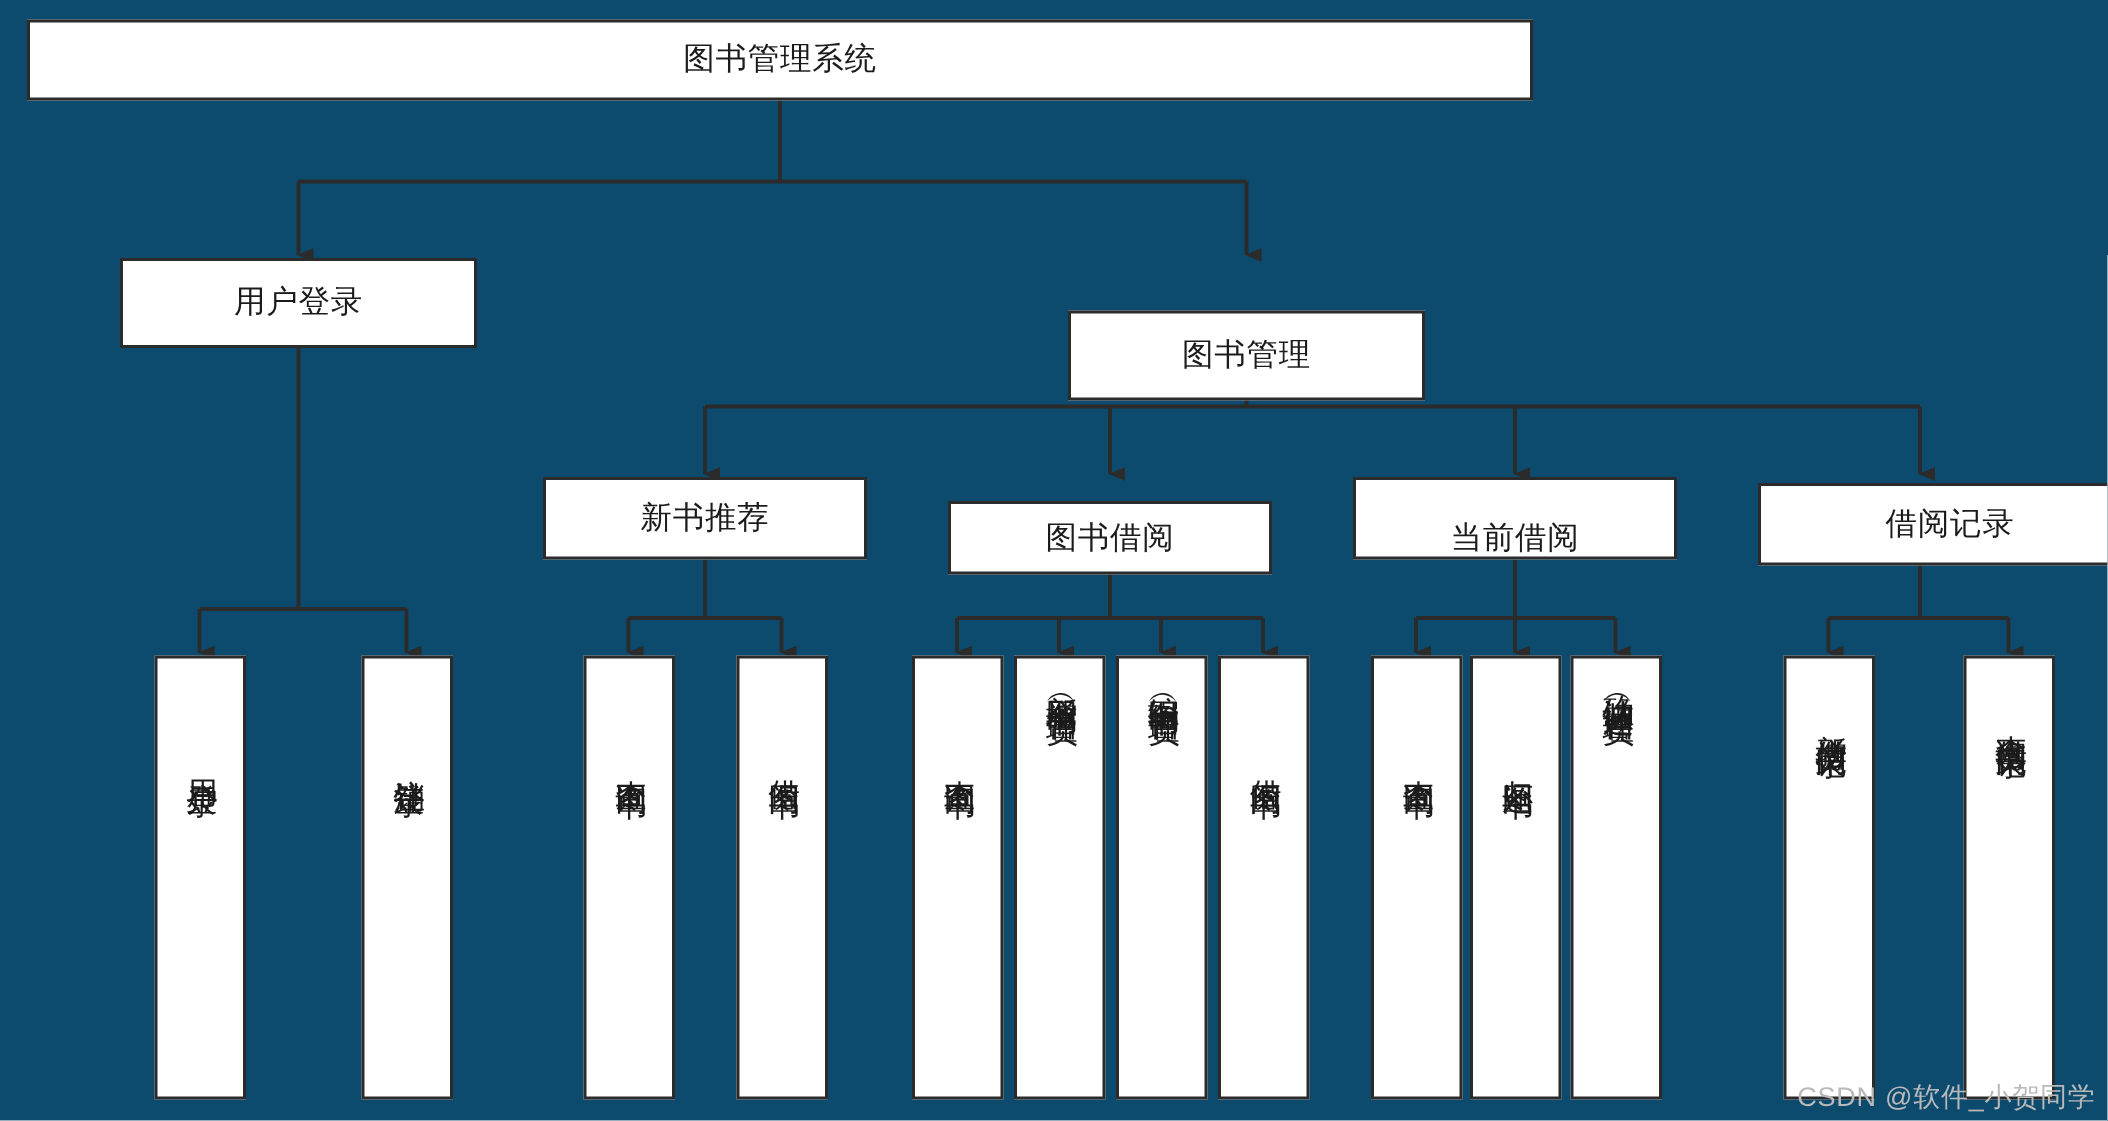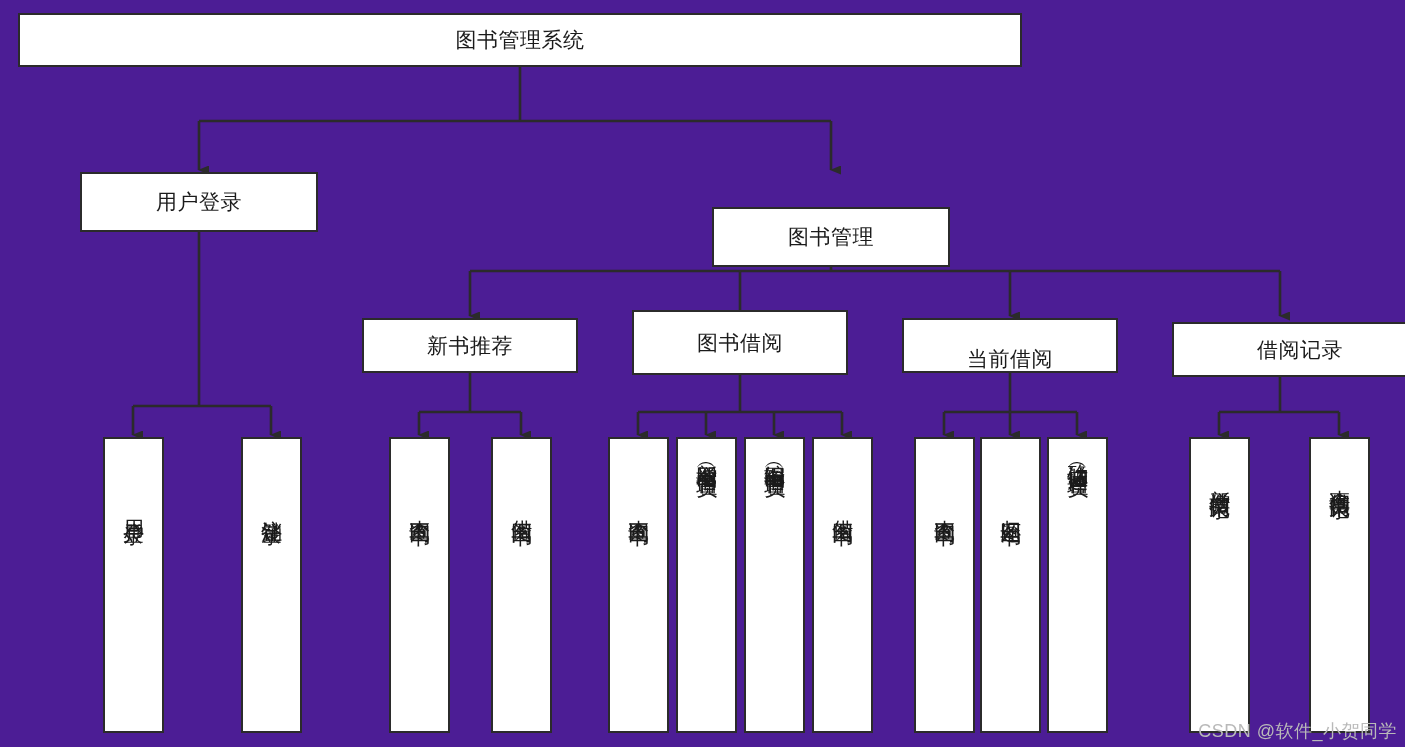--- a/index.html
+++ b/index.html
@@ -8,21 +8,21 @@
     padding: 0;
     background: #ffffff;
   }
   body {
     font-family: "Liberation Sans", "DejaVu Sans", sans-serif;
   }
   #canvas {
     position: relative;
     width: 1405px;
     height: 747px;
-    background: #4c1d95;
+    background: #0c4a6e;
     overflow: hidden;
   }
   svg.edges {
     position: absolute;
     left: 0;
     top: 0;
     width: 1405px;
     height: 747px;
     pointer-events: none;
   }
@@ -140,21 +140,21 @@
   <div class="node h" style="left:80px; top:172px; width:238px; height:60px;">
     <span class="lbl">用户登录</span>
   </div>
   <div class="node h" style="left:712px; top:172px; width:238px; height:60px;margin-top:35px;">
     <span class="lbl">图书管理</span>
   </div>
 
   <div class="node h" style="left:362px; top:318px; width:216px; height:55px;">
     <span class="lbl">新书推荐</span>
   </div>
-  <div class="node h" style="left:632px; top:310px; width:216px; height:65px;">
+  <div class="node h" style="left:632px; top:334px; width:216px; height:49px;">
     <span class="lbl">图书借阅</span>
   </div>
   <div class="node h" style="left:902px; top:318px; width:216px; height:55px;align-items:flex-end;">
     <span class="lbl">当前借阅</span>
   </div>
   <div class="node h" style="left:1172px; top:304px; width:256px; height:55px;margin-top:18px;">
     <span class="lbl">借阅记录</span>
   </div>
 
   <div class="node v" style="left:103px; top:437px; width:61px; height:296px; padding-top:64px;">

